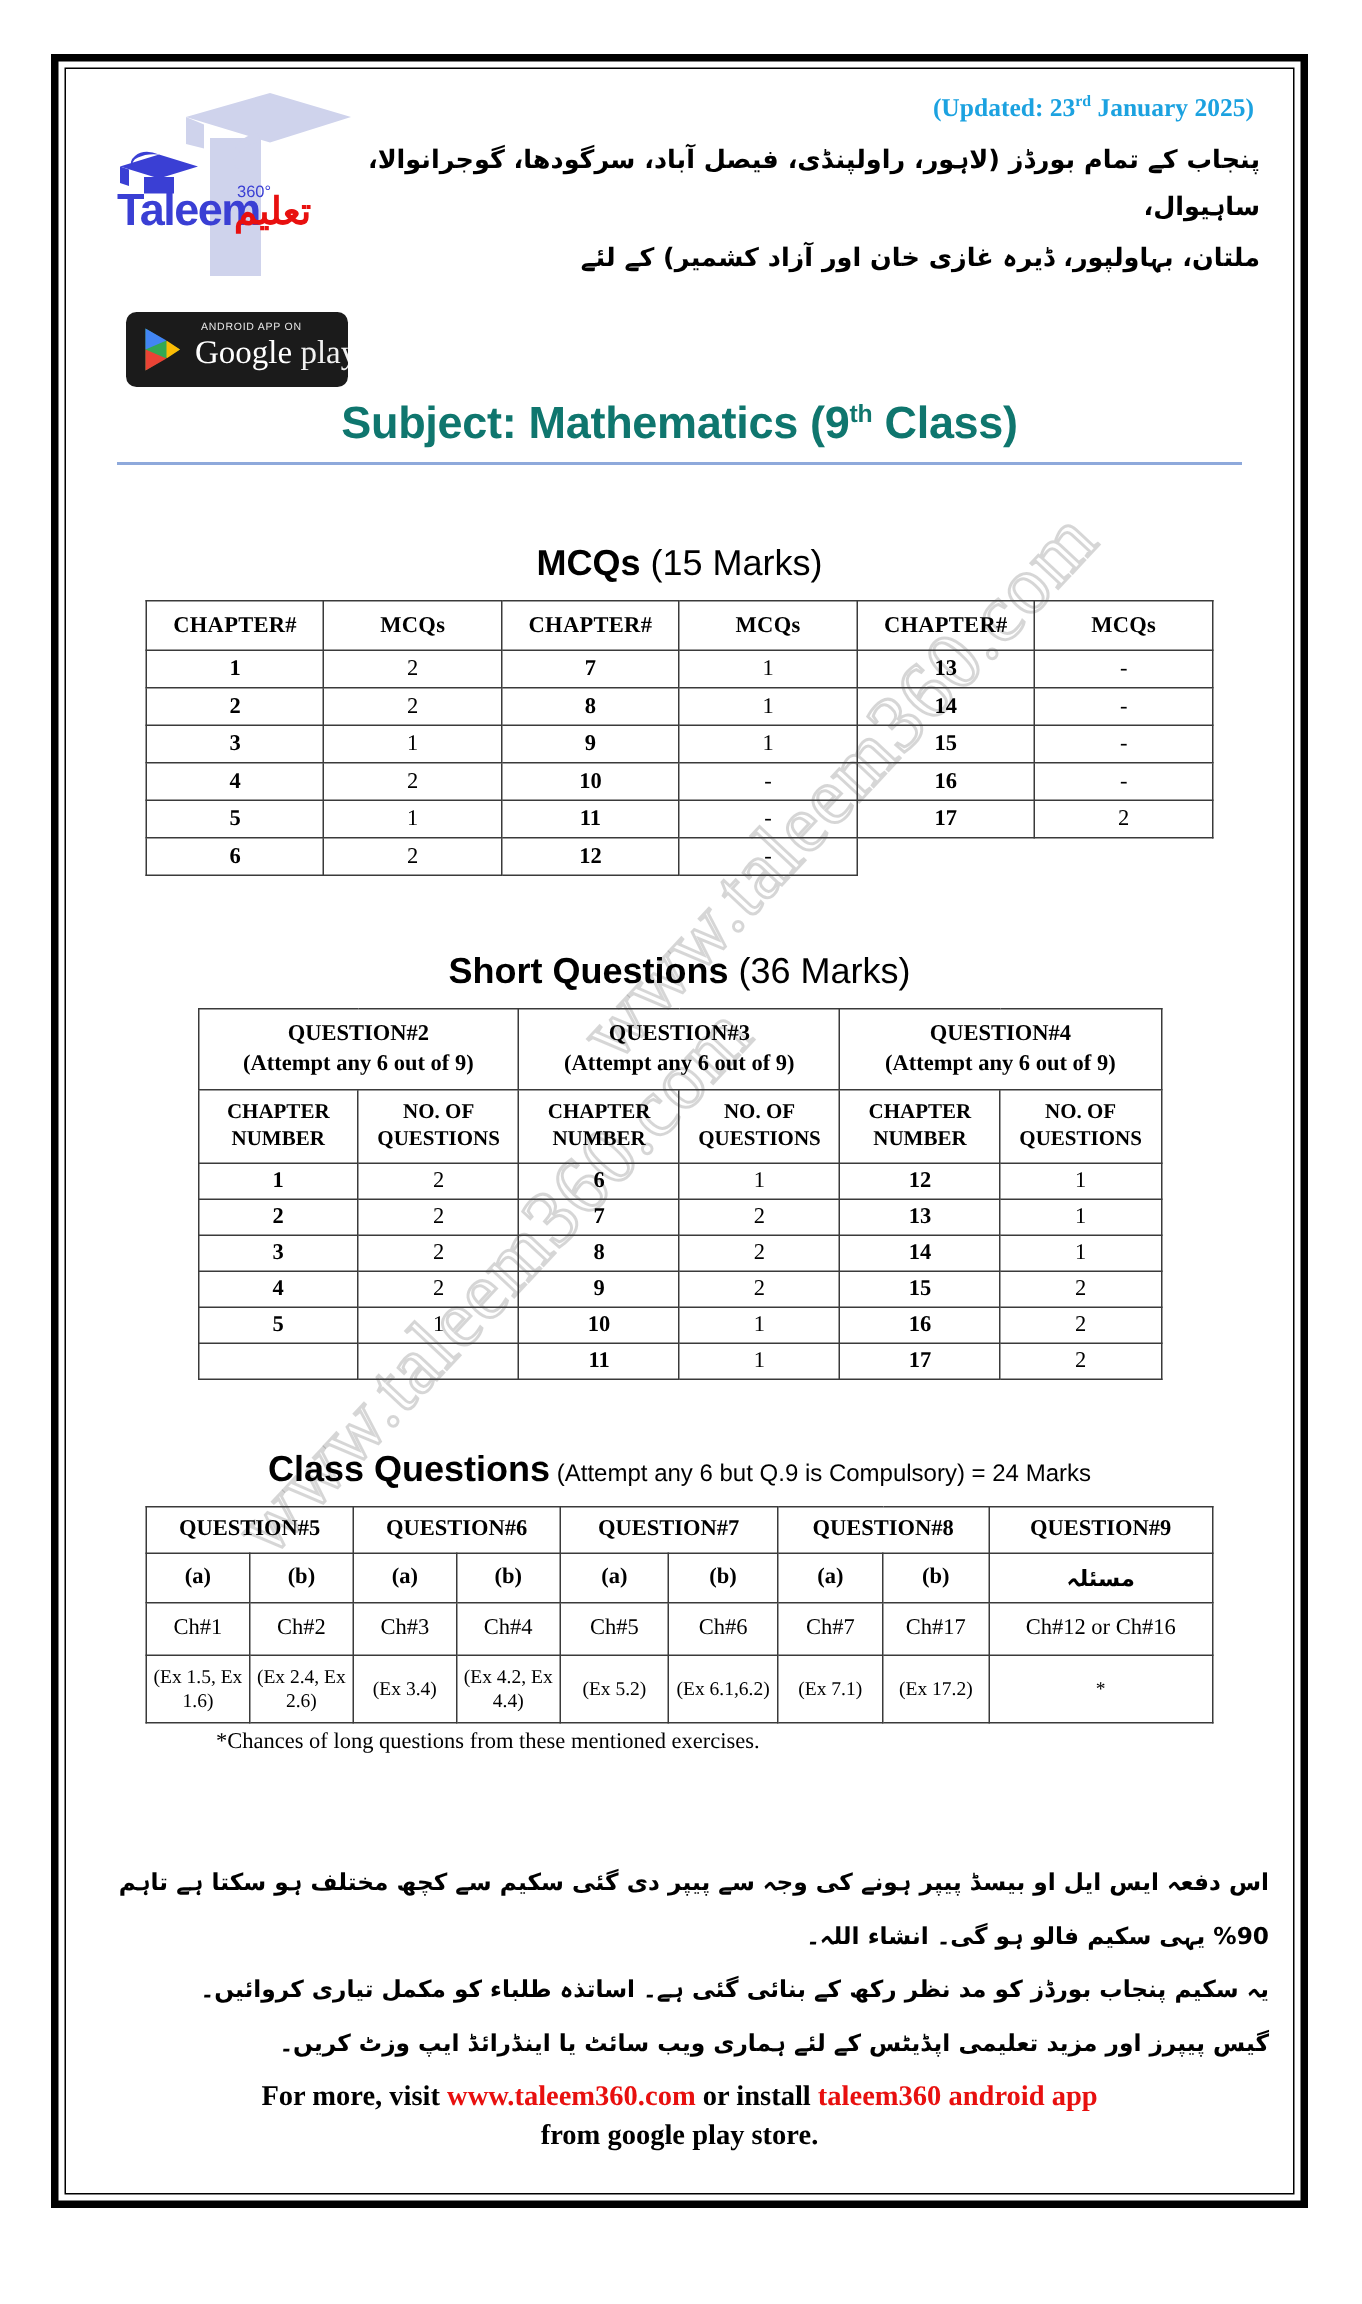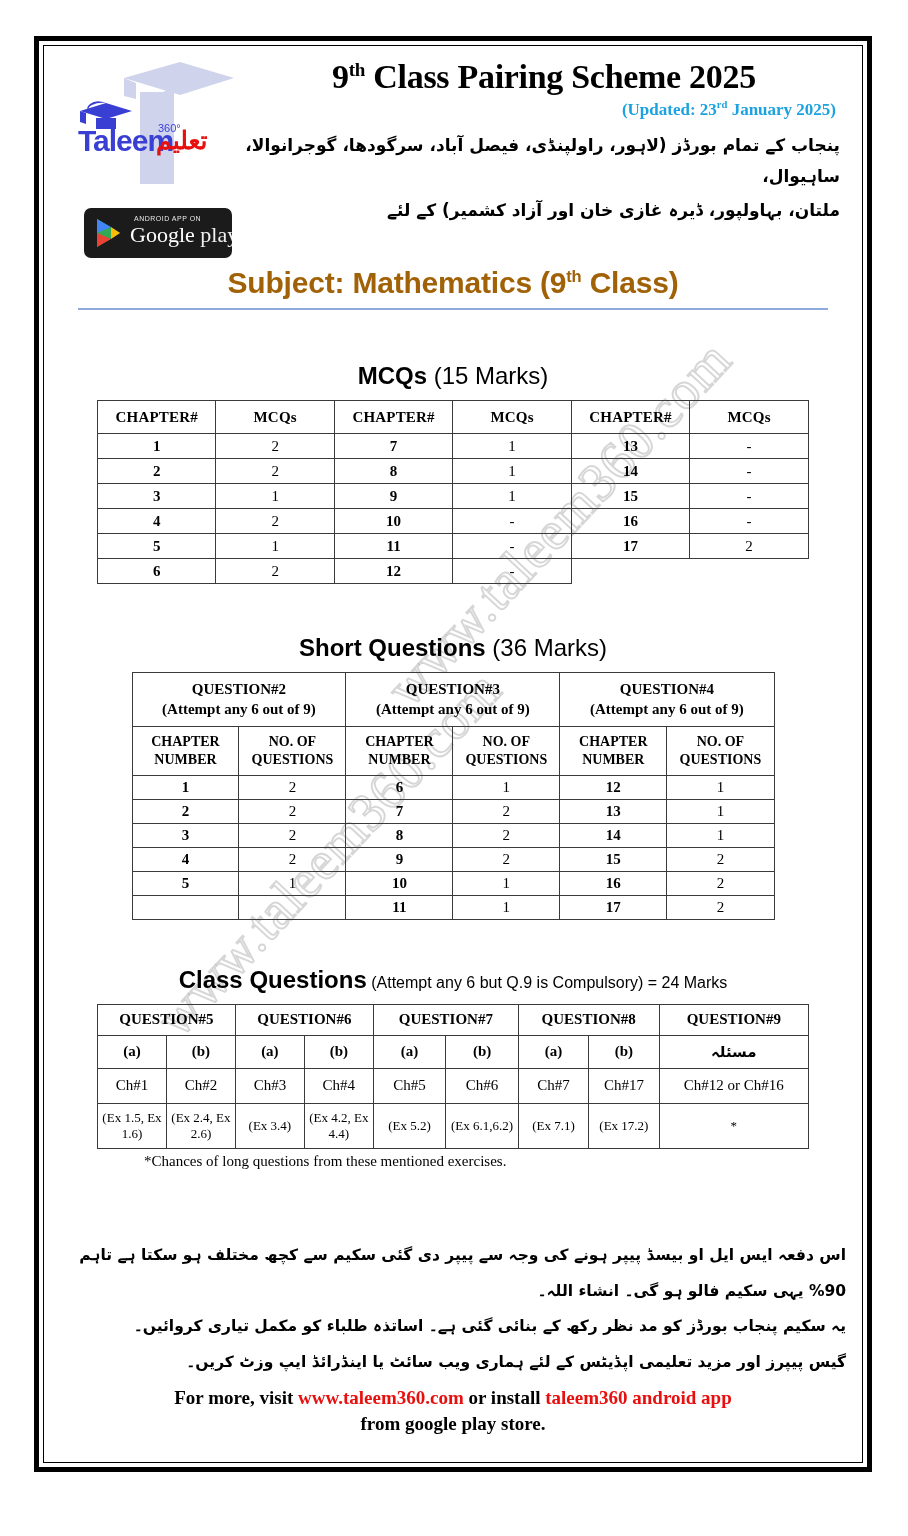--- a/index.html
+++ b/index.html
@@ -156,21 +156,21 @@
 
   
   .subject-wrap {
     margin: 6px 34px 0 34px;
   }
   .subject-title {
     text-align: center;
     font-family: "Liberation Sans", sans-serif;
     font-weight: bold;
     font-size: 30px;
-    color: #a16207;
+    color: #0f766e;
     letter-spacing: -0.2px;
   }
   .subject-title sup { font-size: 0.55em; vertical-align: super; }
   .subject-rule {
     margin-top: 8px;
     height: 2px;
     background: #8EA9DB;
   }
 
   
@@ -336,21 +336,20 @@
               <polygon points="17,10 26,16 17,22" fill="#FBBC05"></polygon>
             </svg>
             <div class="gp-top">ANDROID APP ON</div>
             <div class="gp-main">
               <span>Google</span><span class="light"> play</span>
             </div>
           </div>
         </div>
 
         <div class="header-text">
-          <div class="main-title"><span>9</span><sup>th</sup><span> Class Pairing Scheme 2025</span></div>
           <div class="updated-line"><span>(Updated: 23</span><sup>rd</sup><span> January 2025)</span></div>
           <div class="urdu urdu-head">پنجاب کے تمام بورڈز (لاہور، راولپنڈی، فیصل آباد، سرگودھا، گوجرانوالا، ساہیوال،</div>
           <div class="urdu urdu-head" style="margin-top:2px;">ملتان، بہاولپور، ڈیرہ غازی خان اور آزاد کشمیر) کے لئے</div>
         </div>
       </div>
 
       <div class="subject-wrap">
         <div class="subject-title"><span>Subject: Mathematics (9</span><sup>th</sup><span> Class)</span></div>
         <div class="subject-rule"></div>
       </div>

